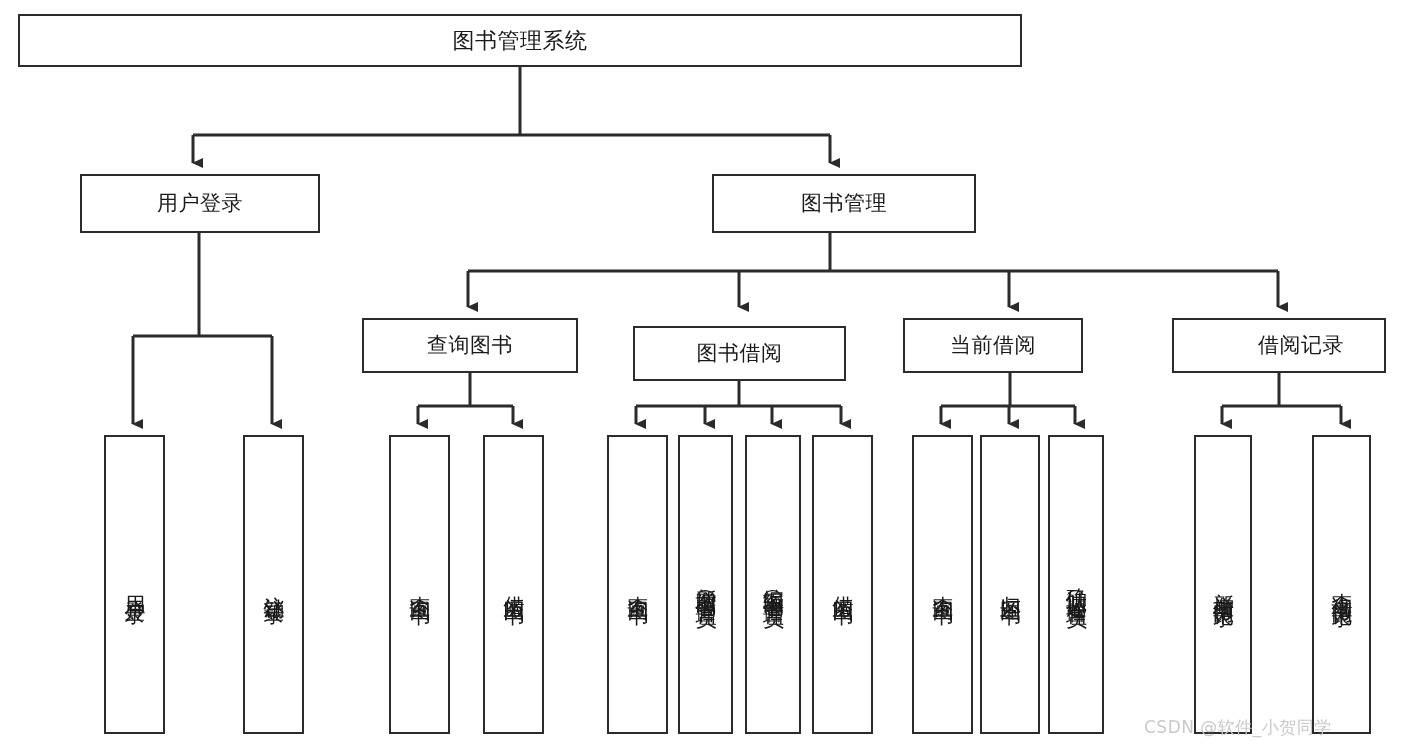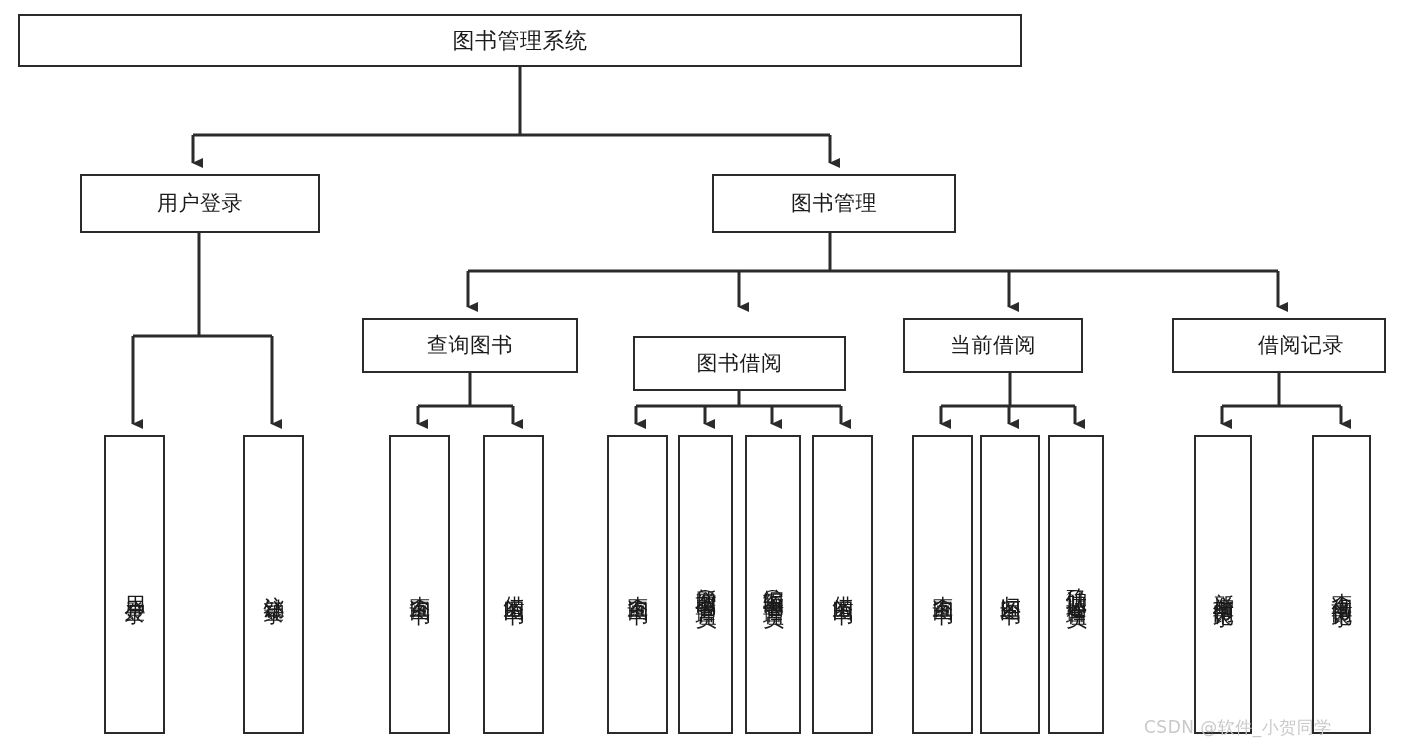--- a/index.html
+++ b/index.html
@@ -117,27 +117,27 @@
       </g>
   </svg>
 
   <div id="nodes">
       <div class="node h root" style="left: 18px; top: 14px; width: 1004px; height: 53px;">
         <span class="node-label">图书管理系统</span>
       </div>
       <div class="node h level1" style="left: 80px; top: 174px; width: 240px; height: 59px;">
         <span class="node-label">用户登录</span>
       </div>
-      <div class="node h level1" style="left: 712px; top: 174px; width: 244px; height: 59px;">
+      <div class="node h level1" style="left: 712px; top: 174px; width: 264px; height: 59px;">
         <span class="node-label">图书管理</span>
       </div>
       <div class="node h level2" style="left: 362px; top: 318px; width: 216px; height: 55px;">
         <span class="node-label">查询图书</span>
       </div>
-      <div class="node h level2" style="left: 633px; top: 336px; width: 213px; height: 55px;">
+      <div class="node h level2" style="left: 633px; top: 326px; width: 213px; height: 55px;">
         <span class="node-label">图书借阅</span>
       </div>
       <div class="node h level2" style="left: 903px; top: 318px; width: 180px; height: 55px;">
         <span class="node-label">当前借阅</span>
       </div>
       <div class="node h level2" style="left: 1172px; top: 318px; width: 214px; height: 55px; padding-left: 44px;">
         <span class="node-label">借阅记录</span>
       </div>
       <div class="node v leaf" style="left: 104px; top: 435px; width: 61px; height: 299px;">
         <span class="node-label">用户登录</span>

